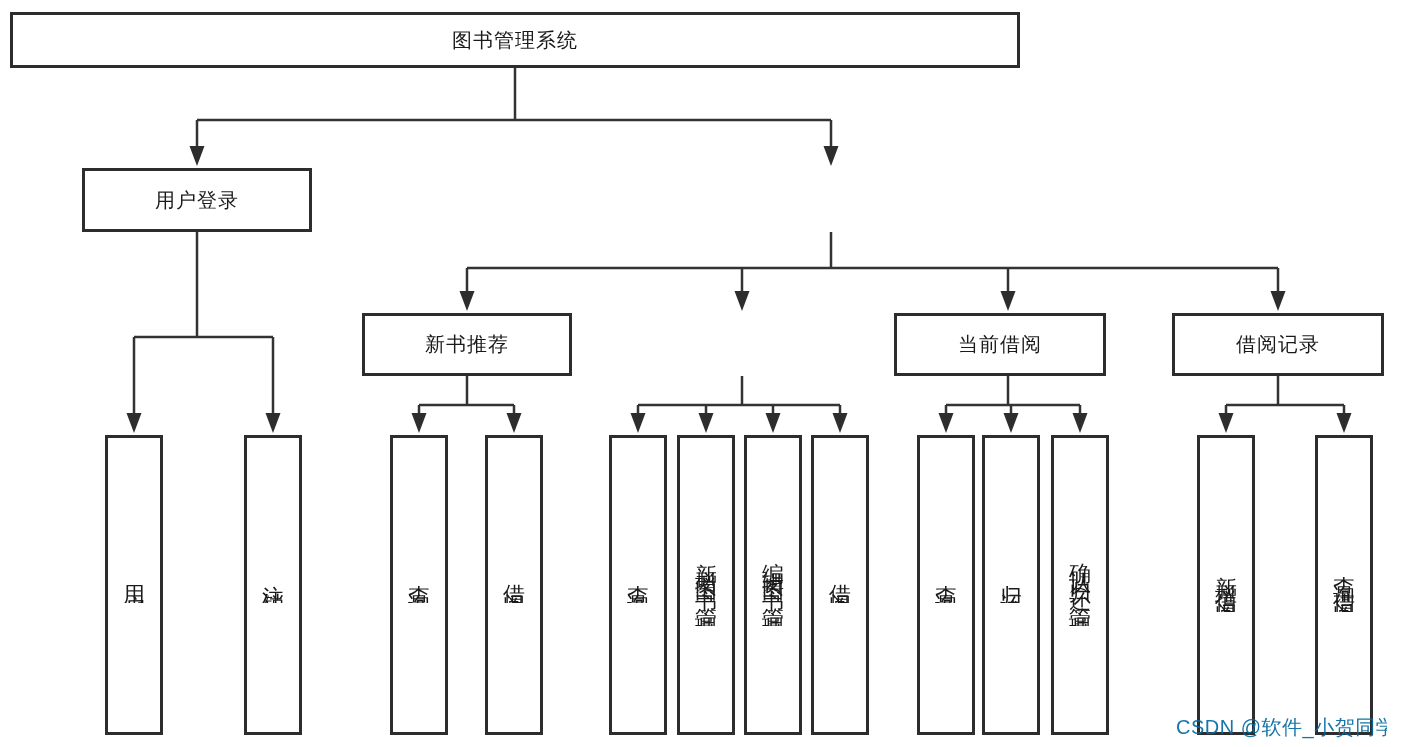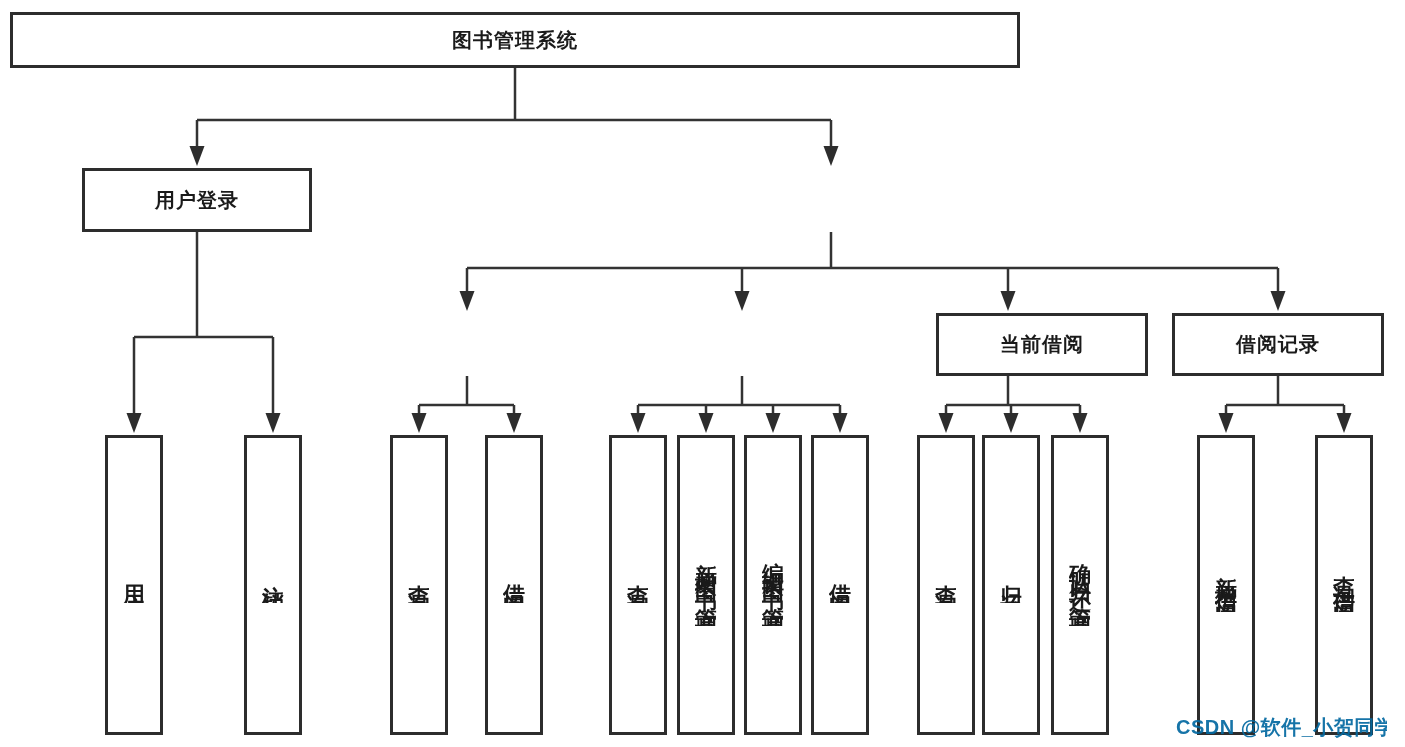--- a/index.html
+++ b/index.html
@@ -2,21 +2,20 @@
 <html><head>
 <meta charset="utf-8">
 <style>
   html,body{margin:0;padding:0;background:#fff;}
   #canvas{
     position:relative;
     width:1387px;height:747px;
     background:#fff;
     font-family:"Liberation Sans", sans-serif;
     overflow:hidden;
-    font-weight:bold;
   }
   #wires{position:absolute;left:0;top:0;width:1405px;height:747px;}
   .box{
     position:absolute;
     box-sizing:border-box;
     background:#fff;
     border:3px solid #2d2d2d;
     display:flex;
     align-items:center;
     justify-content:center;
@@ -128,21 +127,22 @@
       <path class="wire" d="M1344,405 V415"></path>
       <path class="arrow" d="M1218.5,413 L1233.5,413 L1226,433 Z"></path>
       <path class="arrow" d="M1336.5,413 L1351.5,413 L1344,433 Z"></path>
     </g>
   </svg>
 
   <div class="box" style="left:10px;top:12px;width:1010px;height:56px">图书管理系统</div>
 
   <div class="box" style="left:82px;top:168px;width:230px;height:64px">用户登录</div>
 
-  <div class="box" style="left:936px;top:313px;width:212px;height:63px">当前借阅</div>
+  <div class="box" style="left:362px;top:313px;width:210px;height:63px">新书推荐</div>
+  <div class="box" style="left:894px;top:313px;width:212px;height:63px">当前借阅</div>
   <div class="box" style="left:1172px;top:313px;width:212px;height:63px">借阅记录</div>
 
   <div class="box leaf" style="left:105px;top:435px;width:58px;height:300px">
     <span class="vtext">用户登录</span>
   </div>
   <div class="box leaf" style="left:244px;top:435px;width:58px;height:300px">
     <span class="vtext">注销登录</span>
   </div>
 
   <div class="box leaf" style="left:390px;top:435px;width:58px;height:300px">

